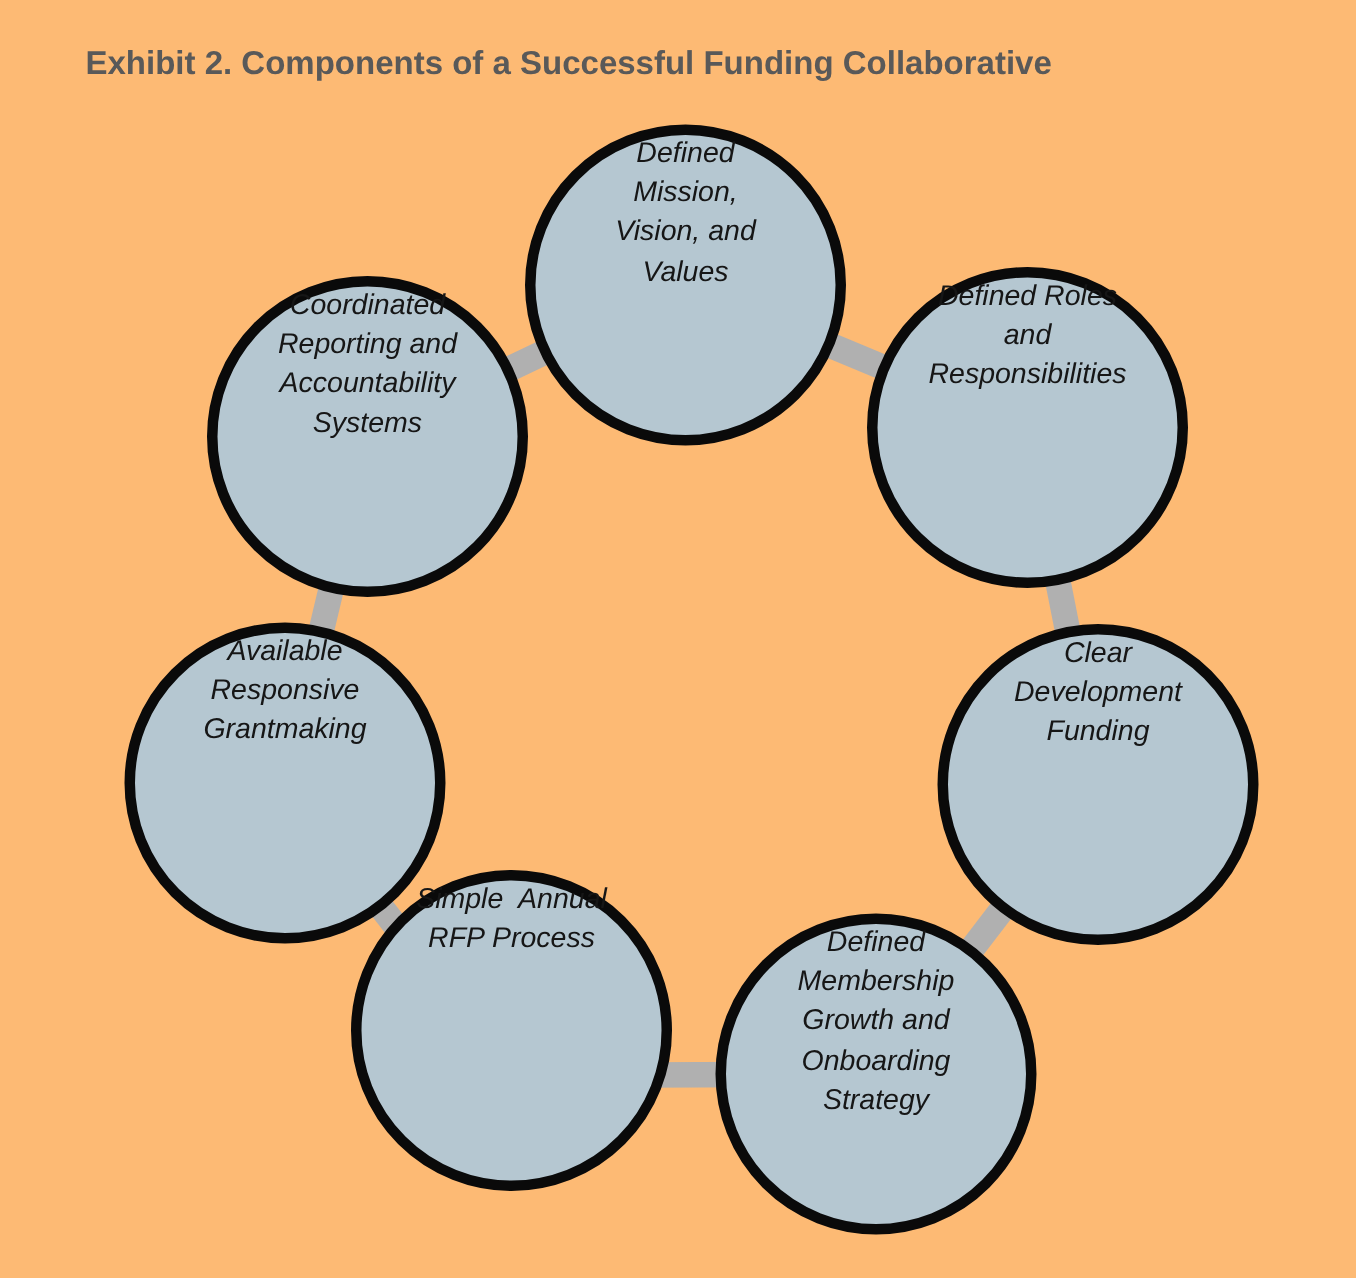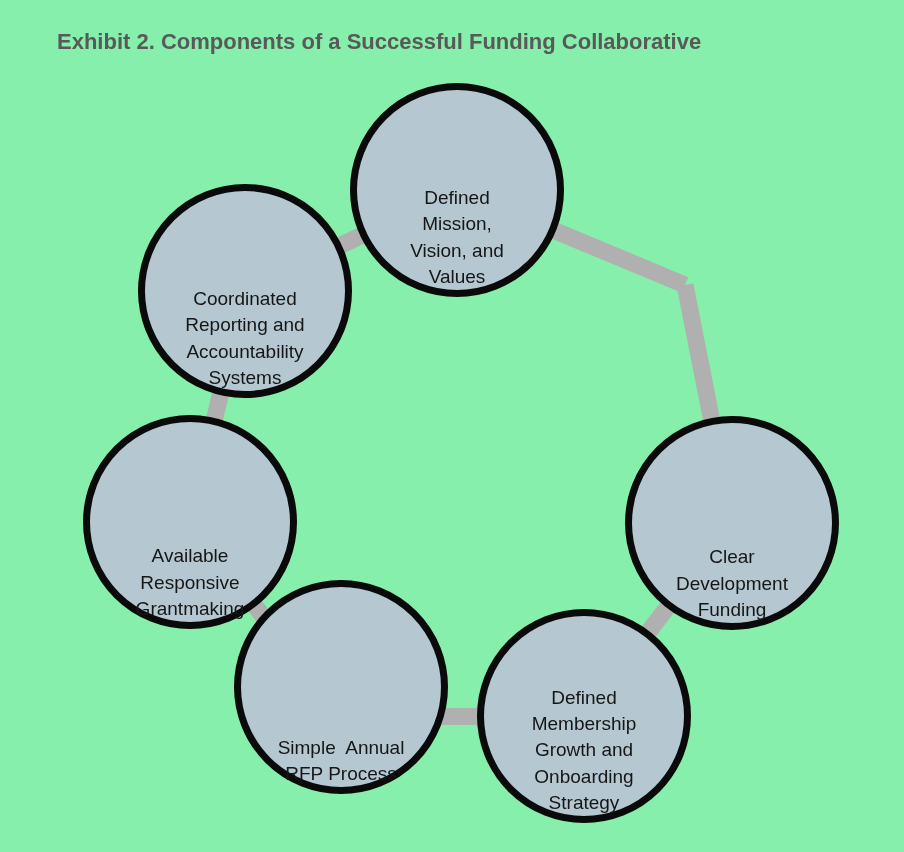--- a/index.html
+++ b/index.html
@@ -5,21 +5,21 @@
   html, body {
     margin: 0;
     padding: 0;
     background: #ffffff;
     font-family: "Liberation Sans", sans-serif;
   }
   .canvas {
     position: relative;
     width: 904px;
     height: 852px;
-    background: #86efac;
+    background: #fdba74;
     overflow: hidden;
   }
   .title {
     position: absolute;
     left: 57px;
     top: 29px;
     margin: 0;
     font-size: 22px;
     font-weight: bold;
     color: var(--title-text, #595959);
@@ -34,23 +34,24 @@
     stroke: var(--connector, #b0b0b0);
     stroke-width: 17;
   }
   .circle {
     position: absolute;
     box-sizing: border-box;
     border-radius: 50%;
     background: var(--circle-fill, #b5c7d1);
     border: 7px solid var(--circle-border, #0a0a0a);
     display: flex;
-    align-items: flex-end;
+    align-items: flex-start;
     justify-content: center;
     text-align: center;
+    font-style: italic;
   }
   .outer {
     width: 214px;
     height: 214px;
   }
   .outer .label {
     font-size: 19px;
     line-height: 1.38;
     color: var(--circle-text, #161616);
     white-space: pre-wrap;
@@ -83,20 +84,25 @@
     <line x1="245" y1="291" x2="457" y2="190"></line>
   </svg>
 
   <div class="circle outer" style="left:350px; top:83px">
     <span class="label">Defined
 Mission,
 Vision, and
 Values</span>
   </div>
 
+  <div class="circle outer" style="left:578px; top:178px">
+    <span class="label">Defined Roles
+and
+Responsibilities</span>
+  </div>
 
   <div class="circle outer" style="left:625px; top:416px">
     <span class="label">Clear
 Development
 Funding</span>
   </div>
 
   <div class="circle outer" style="left:477px; top:609px">
     <span class="label">Defined
 Membership

